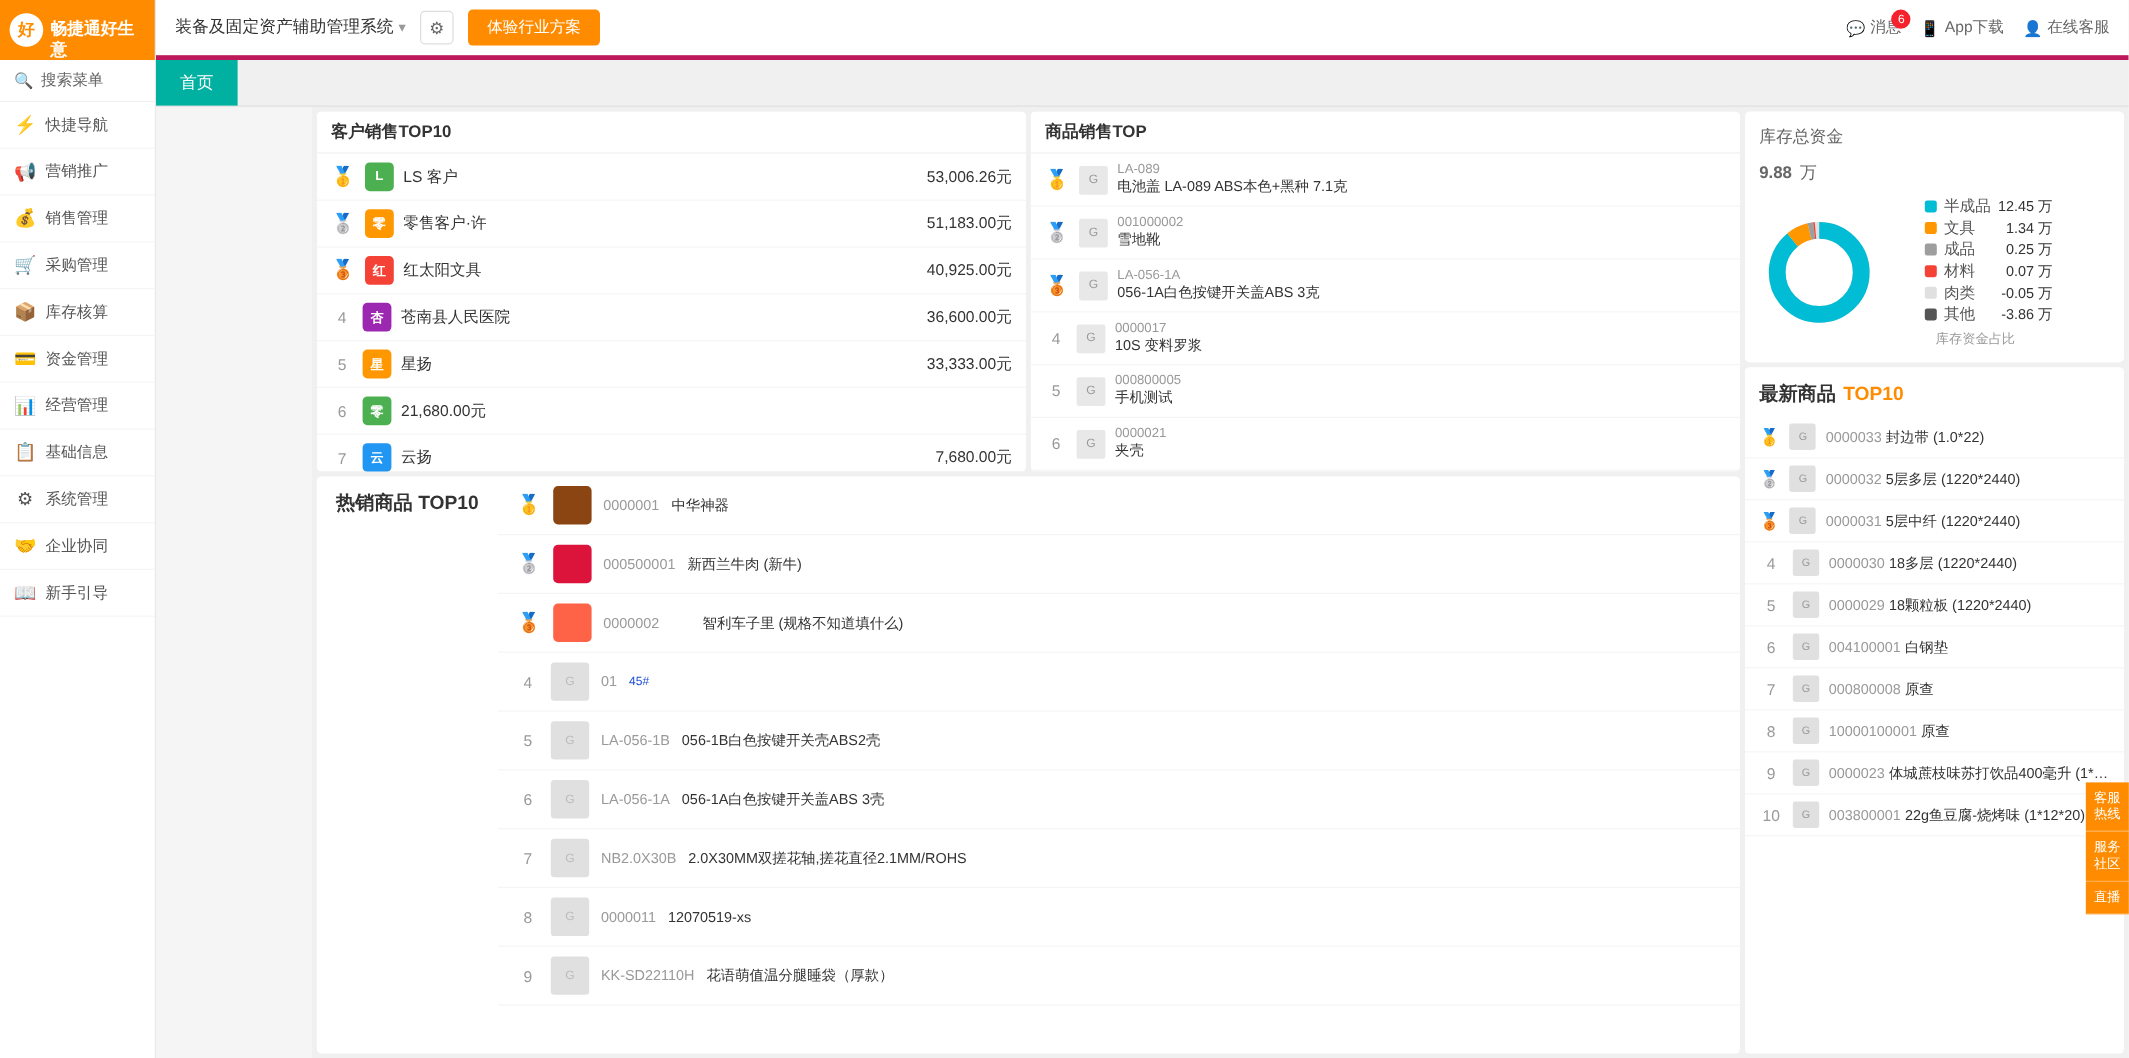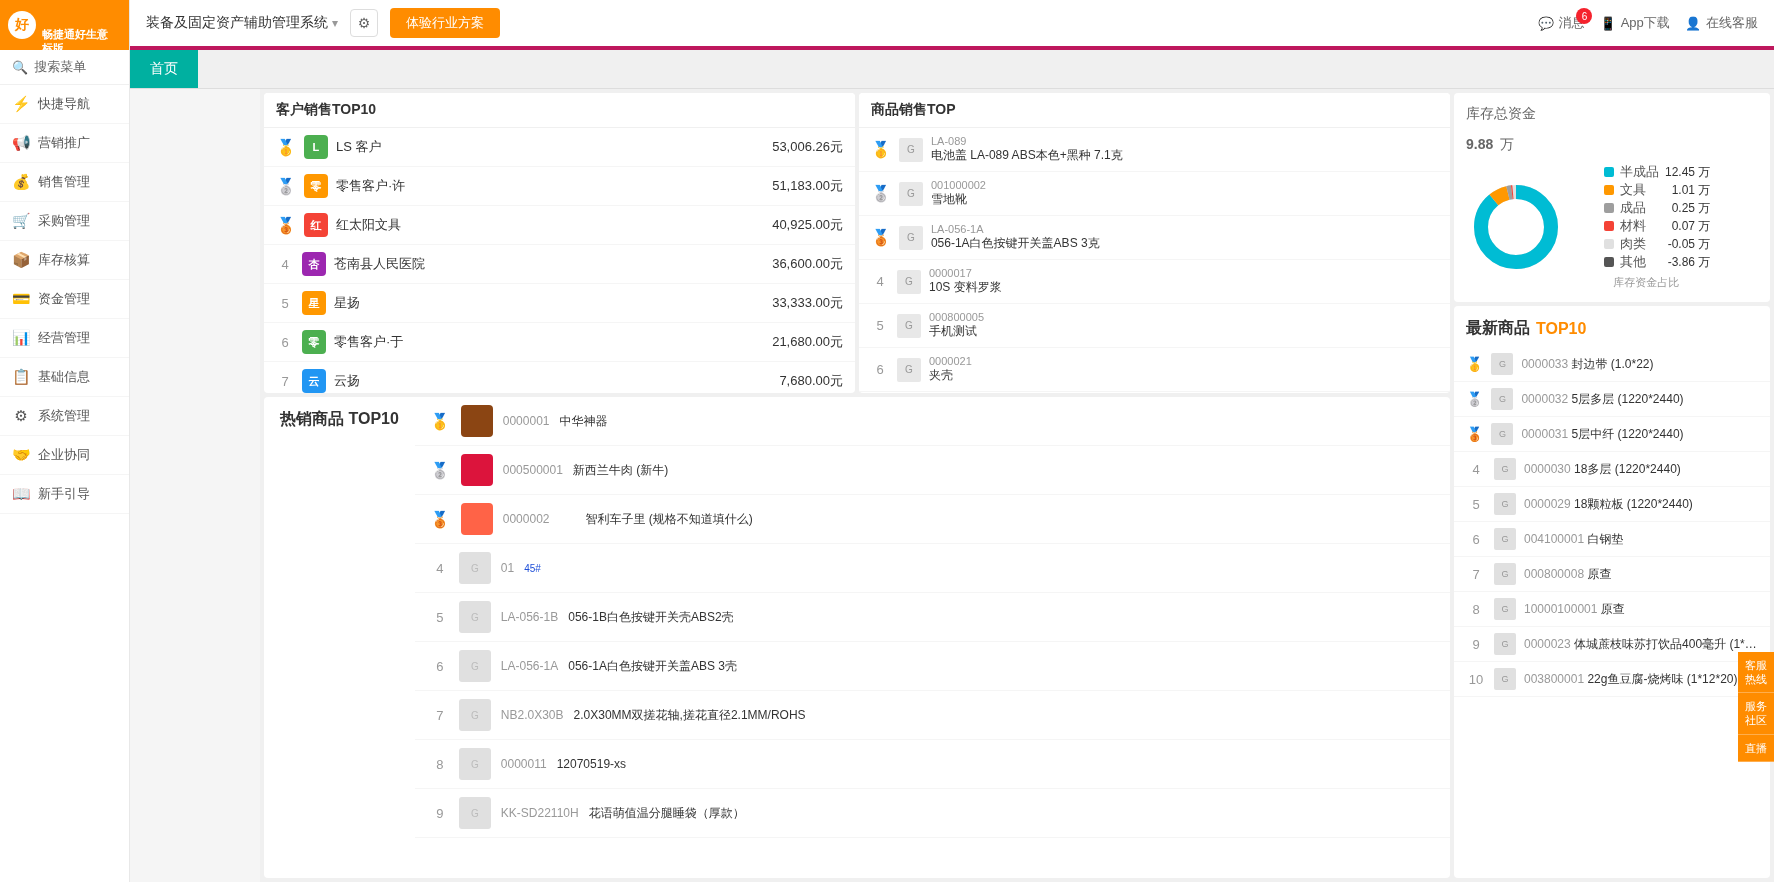--- a/index.html
+++ b/index.html
@@ -31,21 +31,21 @@
       background: #fff;
       border-radius: 50%;
       display: flex;
       align-items: center;
       justify-content: center;
       color: #ff8c00;
       font-size: 14px;
       font-weight: bold;
       flex-shrink: 0;
     }
-    .logo-text { font-size: 11px; line-height: 1.3; margin-top: 32px; }
+    .logo-text { font-size: 14px; line-height: 1.3; margin-top: 32px; }
     .search-menu {
       display: flex;
       align-items: center;
       padding: 8px 12px;
       gap: 6px;
       color: #666;
       cursor: pointer;
       border-bottom: 1px solid #f0f0f0;
       font-size: 13px;
     }
@@ -485,21 +485,20 @@
   </div>
               <div class="rank-row">
     <span style="color:#999;width:18px;text-align:center;">5</span>
     <div class="avatar-box" style="background:#FF9800">星</div>
     <span class="rank-name">星扬</span>
     <span class="rank-amount">33,333.00元</span>
   </div>
               <div class="rank-row">
     <span style="color:#999;width:18px;text-align:center;">6</span>
     <div class="avatar-box" style="background:#4CAF50">零</div>
-    <span class="rank-name">零售客户·于</span>
     <span class="rank-amount">21,680.00元</span>
   </div>
               <div class="rank-row">
     <span style="color:#999;width:18px;text-align:center;">7</span>
     <div class="avatar-box" style="background:#2196F3">云</div>
     <span class="rank-name">云扬</span>
     <span class="rank-amount">7,680.00元</span>
   </div>
             </div>
         </div>
@@ -647,21 +646,21 @@
           <div>
             <div id="legend-list">
                 <div class="legend-item">
     <span class="legend-dot" style="background:#00BCD4;"></span>
     <span class="legend-label">半成品</span>
     <span class="legend-val">12.45 万</span>
   </div>
                 <div class="legend-item">
     <span class="legend-dot" style="background:#FF9800;"></span>
     <span class="legend-label">文具</span>
-    <span class="legend-val">1.01 万</span>
+    <span class="legend-val">1.34 万</span>
   </div>
                 <div class="legend-item">
     <span class="legend-dot" style="background:#9E9E9E;"></span>
     <span class="legend-label">成品</span>
     <span class="legend-val">0.25 万</span>
   </div>
                 <div class="legend-item">
     <span class="legend-dot" style="background:#F44336;"></span>
     <span class="legend-label">材料</span>
     <span class="legend-val">0.07 万</span>

